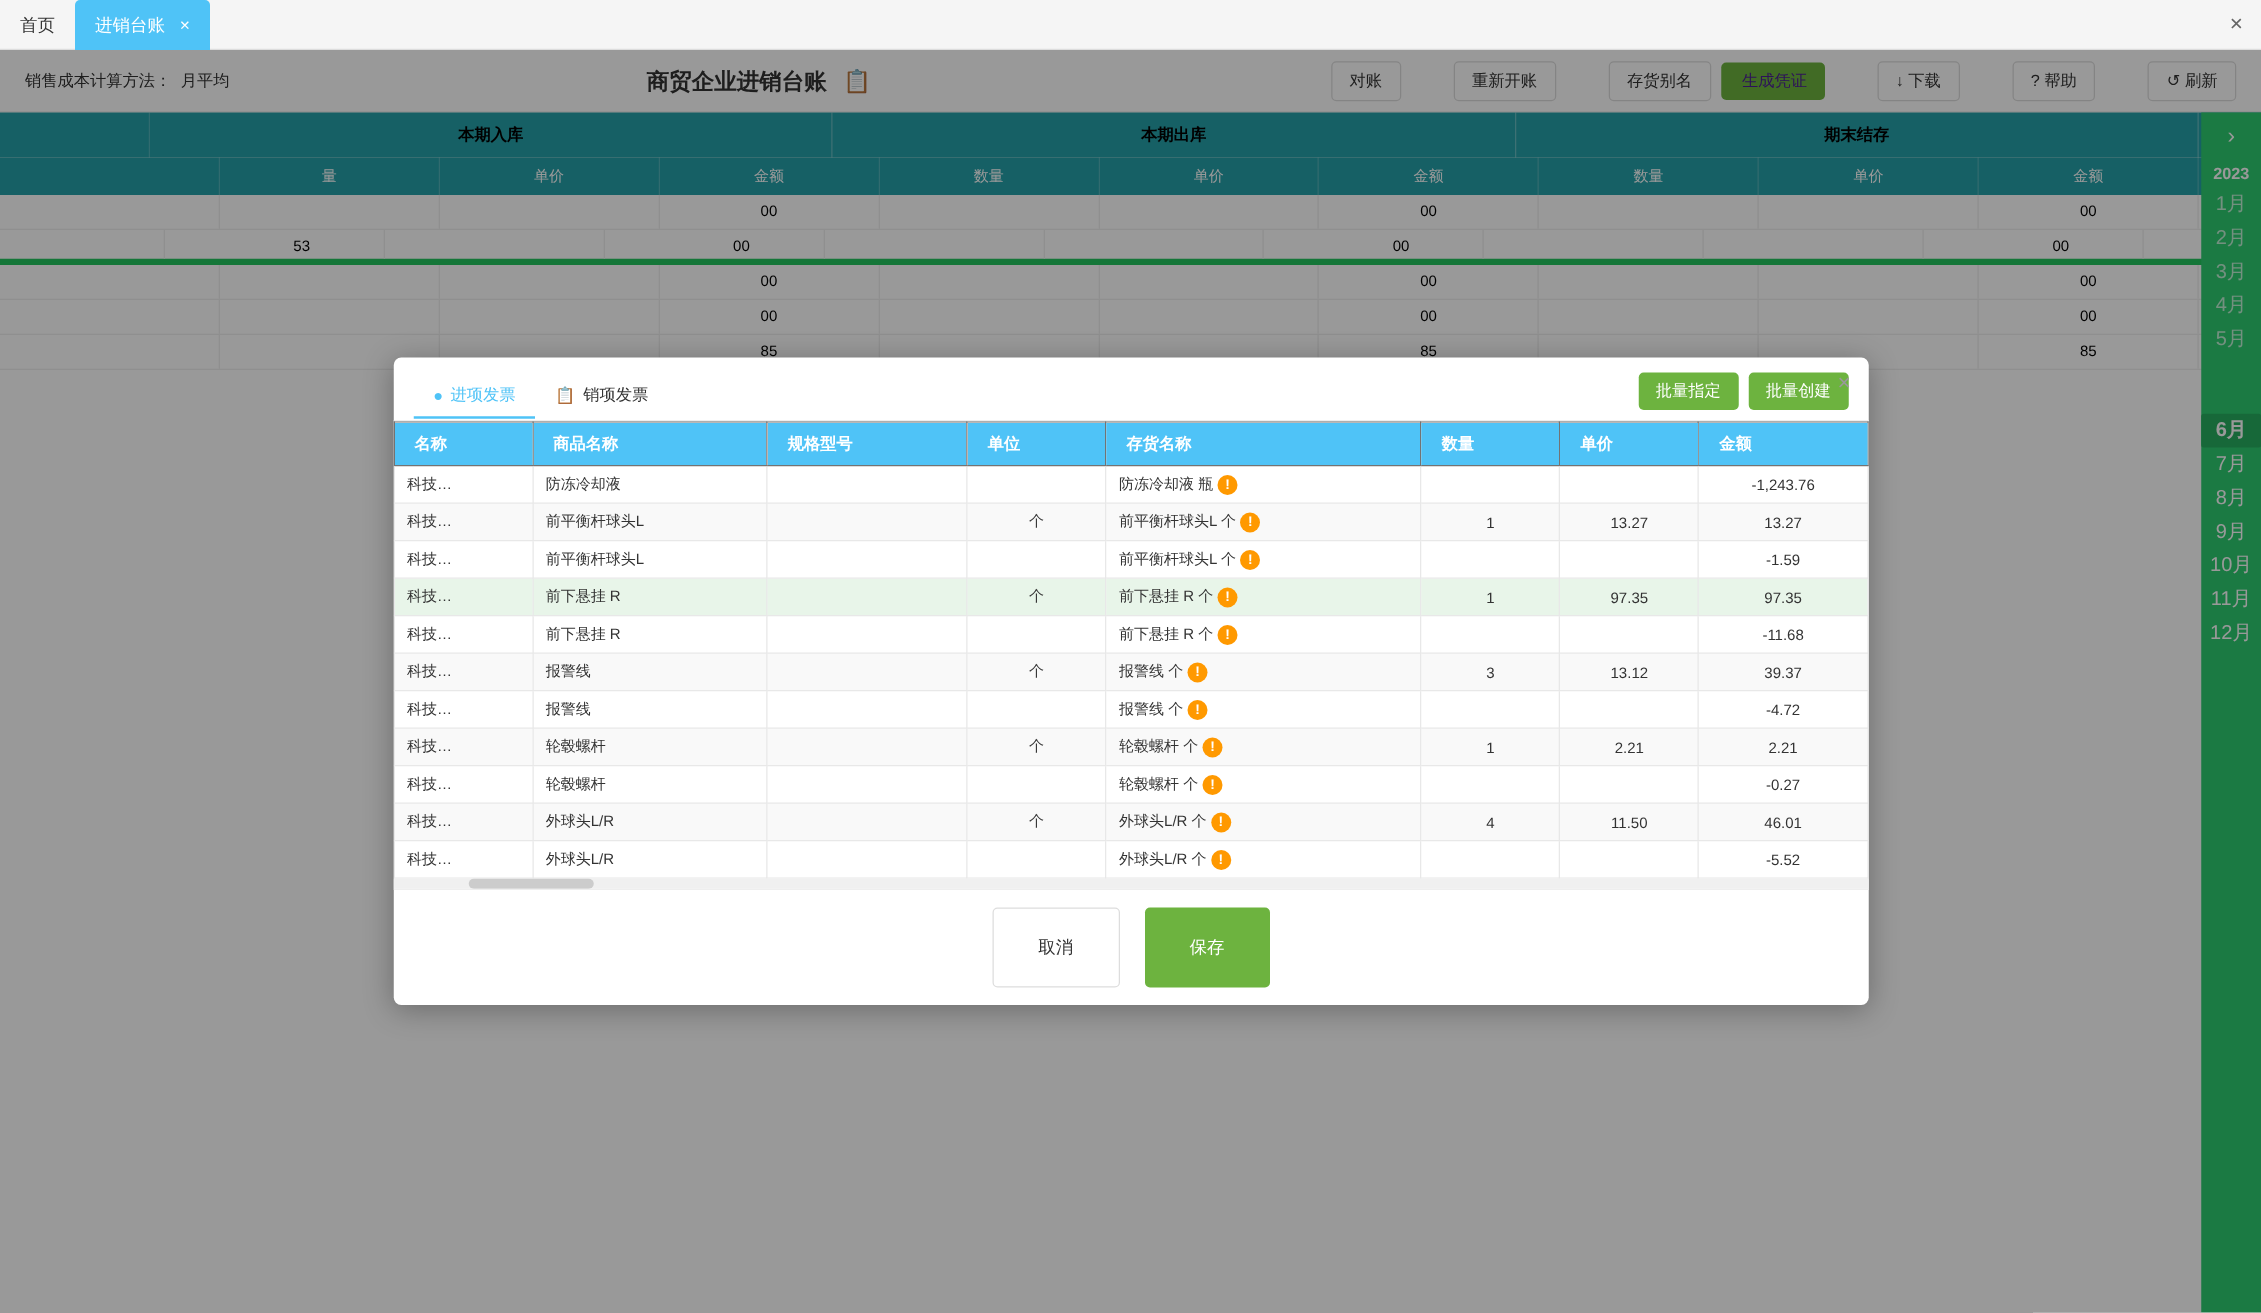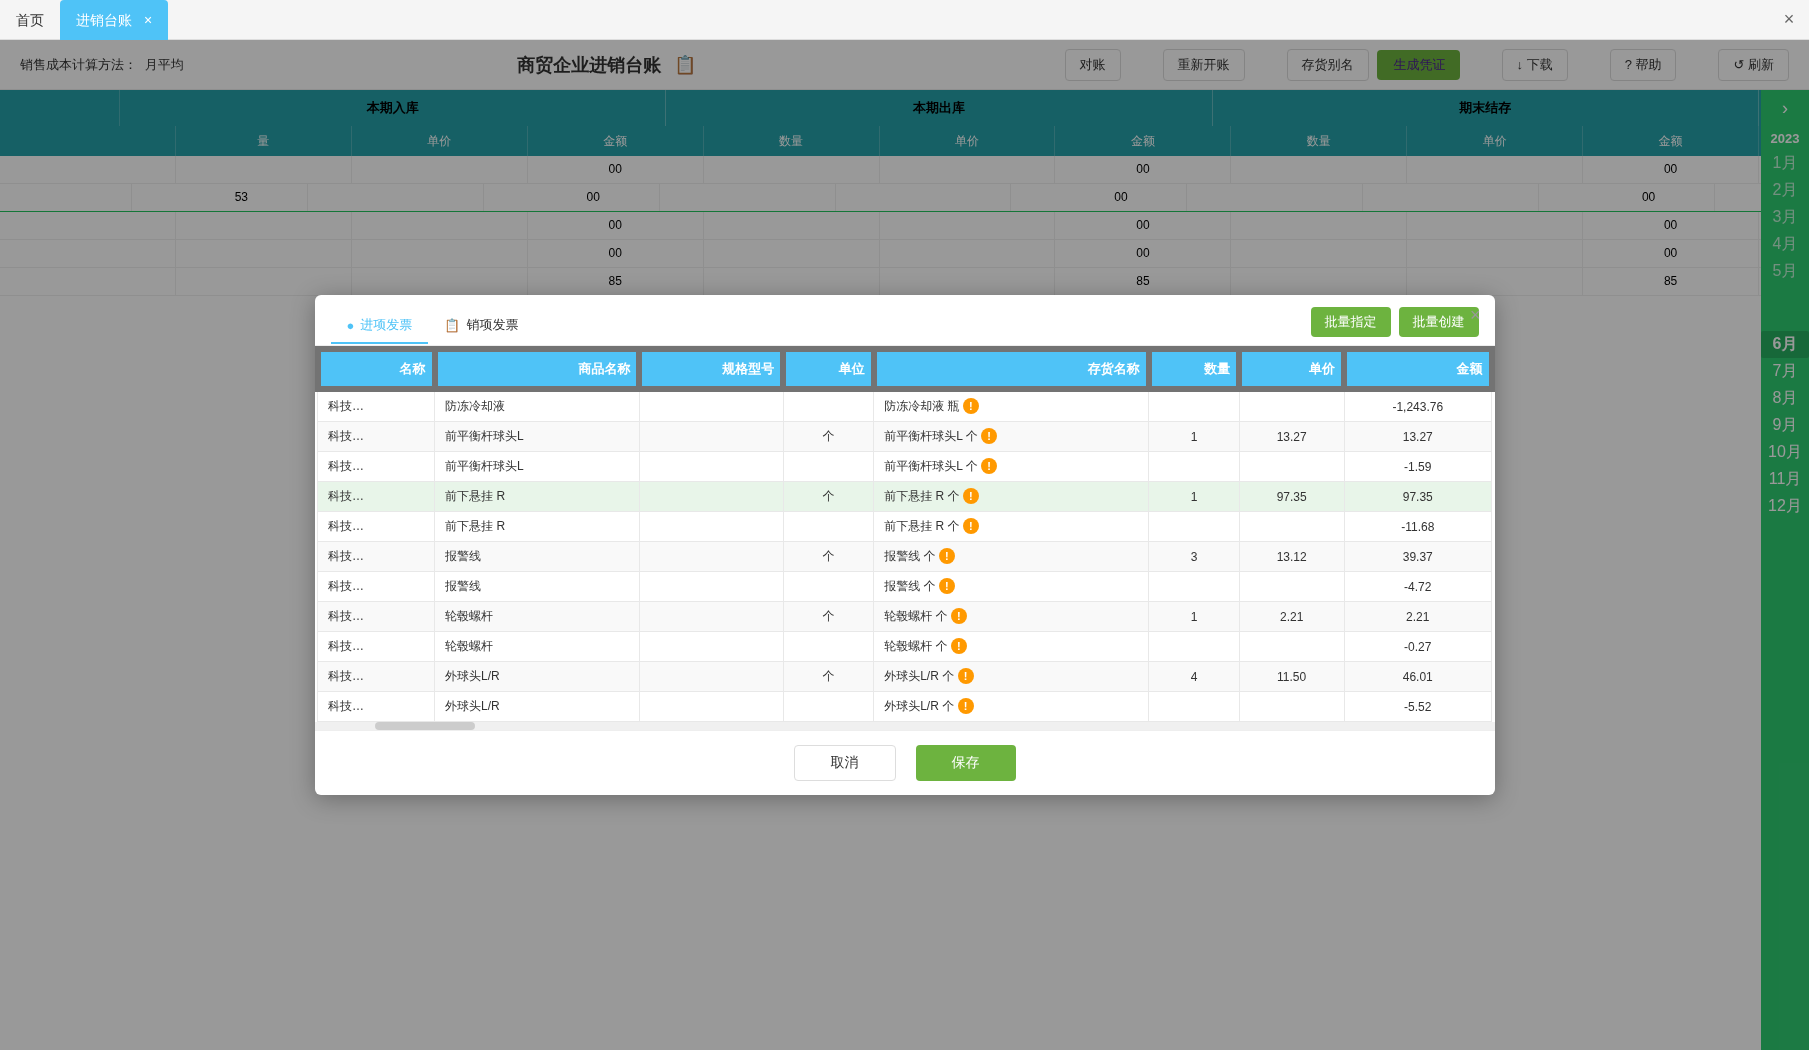--- a/index.html
+++ b/index.html
@@ -40,32 +40,32 @@
     .modal-tab.active { color: #4fc3f7; border-bottom: 2px solid #4fc3f7; }
     .modal-actions { margin-left: auto; display: flex; gap: 8px; padding-bottom: 8px; }
     .btn-batch { padding: 6px 14px; border-radius: 4px; cursor: pointer; font-size: 13px; }
     .btn-batch-assign { background: #6db33f; color: #fff; border: none; }
     .btn-batch-create { background: #6db33f; color: #fff; border: none; }
     .modal-close { position: absolute; top: 10px; right: 14px; cursor: pointer; font-size: 18px; color: #999; background: none; border: none; }
 
     
     .modal-table-wrapper { flex: 1; overflow-y: auto; overflow-x: auto; }
     .modal-table { width: 100%; border-collapse: collapse; }
-    .modal-table th { background: #4fc3f7; color: #fff; padding: 8px 6px; font-size: 13px; text-align: right; border: 6px solid #737373; white-space: nowrap; position: sticky; top: 0; z-index: 2; }
+    .modal-table th { background: #4fc3f7; color: #fff; padding: 8px 16px; font-size: 13px; text-align: left; border: 1px solid #737373; white-space: nowrap; position: sticky; top: 0; z-index: 2; }
     .modal-table td { padding: 6px 10px; font-size: 12px; border: 1px solid #e8e8e8; color: #333; text-align: center; white-space: nowrap; }
     .modal-table tr:nth-child(odd) td { background: #fff; }
     .modal-table tr:nth-child(even) td { background: #f9f9f9; }
     .modal-table tr.highlighted td { background: #e8f5e9; }
     .modal-table td.left-align { text-align: left; }
     .warning-icon { display: inline-block; width: 16px; height: 16px; background: #f90; border-radius: 50%; color: #fff; font-size: 11px; line-height: 16px; text-align: center; font-weight: bold; }
     .amount-negative { color: #333; }
 
     
     .modal-footer { display: flex; justify-content: center; gap: 20px; padding: 14px; border-top: 1px solid #eee; }
-    .btn-cancel { padding: 8px 36px; border-radius: 4px; border: 1px solid #ddd; background: #fff; color: #333; cursor: pointer; font-size: 14px; }
+    .btn-cancel { padding: 22px 36px; border-radius: 4px; border: 1px solid #ddd; background: #fff; color: #333; cursor: pointer; font-size: 14px; }
     .btn-save { padding: 8px 36px; border-radius: 4px; border: none; background: #6db33f; color: #fff; cursor: pointer; font-size: 14px; }
 
     
     .modal-scrollbar { height: 8px; background: #f0f0f0; }
     .bg-row { display: flex; border-bottom: 1px solid #eee; }
     .bg-cell { flex: 1; padding: 6px 4px; text-align: center; font-size: 12px; border-right: 1px solid #eee; }
 
     
     .side-panel { position: absolute; right: 0; top: 50px; width: 48px; background: #2ecc71; height: calc(100% - 50px); display: flex; flex-direction: column; align-items: center; }
     .side-arrow { color: #fff; font-size: 18px; padding: 8px 0; cursor: pointer; }
@@ -136,21 +136,21 @@
         <div class="bg-cell"></div>
         <div class="bg-cell">00</div>
         <div class="bg-cell"></div>
         <div class="bg-cell"></div>
         <div class="bg-cell">00</div>
         <div class="bg-cell"></div>
         <div class="bg-cell"></div>
         <div class="bg-cell">00</div>
         <div style="width:50px;"></div>
       </div>
-    <div class="bg-row" style="border-bottom:1px solid #22c55e; height:28px;gap:44px;">
+    <div class="bg-row" style="border-bottom:5px solid #22c55e; height:28px;gap:44px;">
         <div class="bg-cell" style="width:120px;"></div>
         <div class="bg-cell">53</div>
         <div class="bg-cell"></div>
         <div class="bg-cell">00</div>
         <div class="bg-cell"></div>
         <div class="bg-cell"></div>
         <div class="bg-cell">00</div>
         <div class="bg-cell"></div>
         <div class="bg-cell"></div>
         <div class="bg-cell">00</div>

